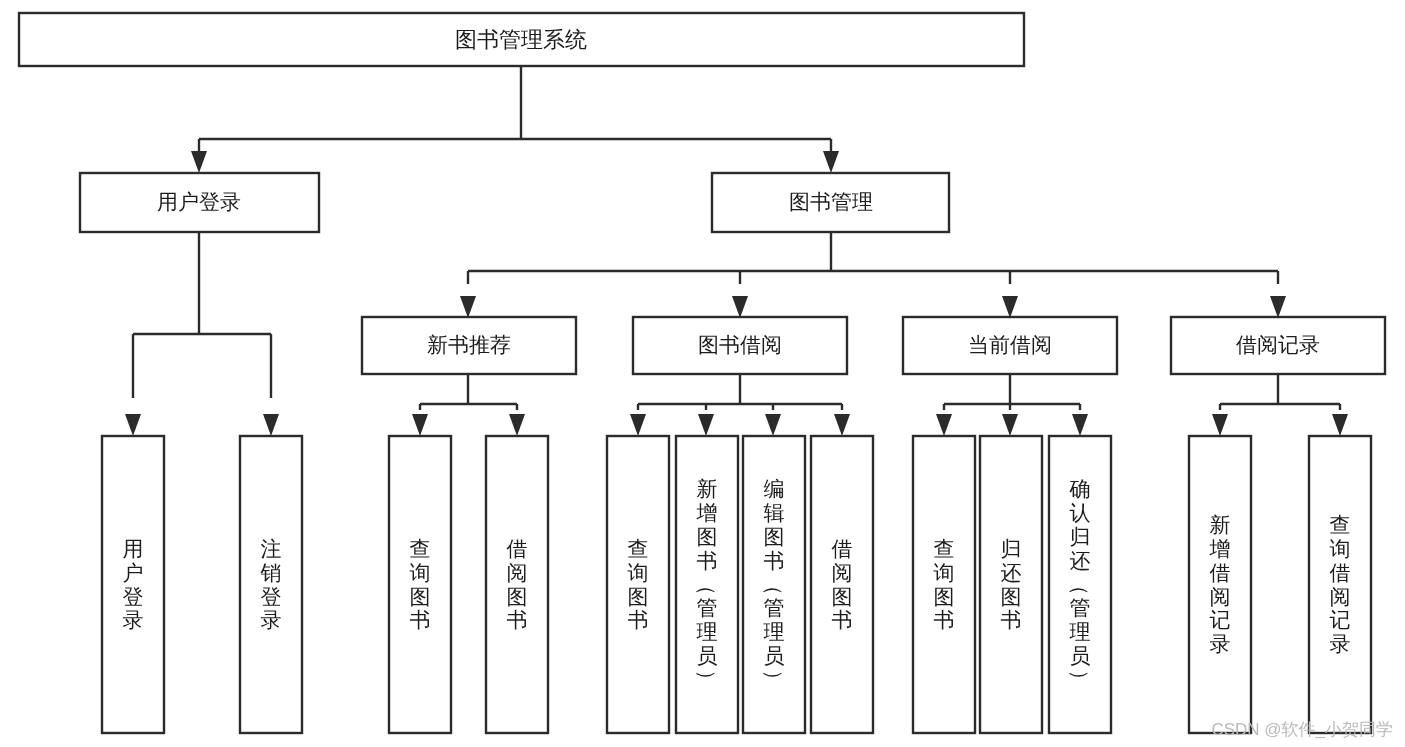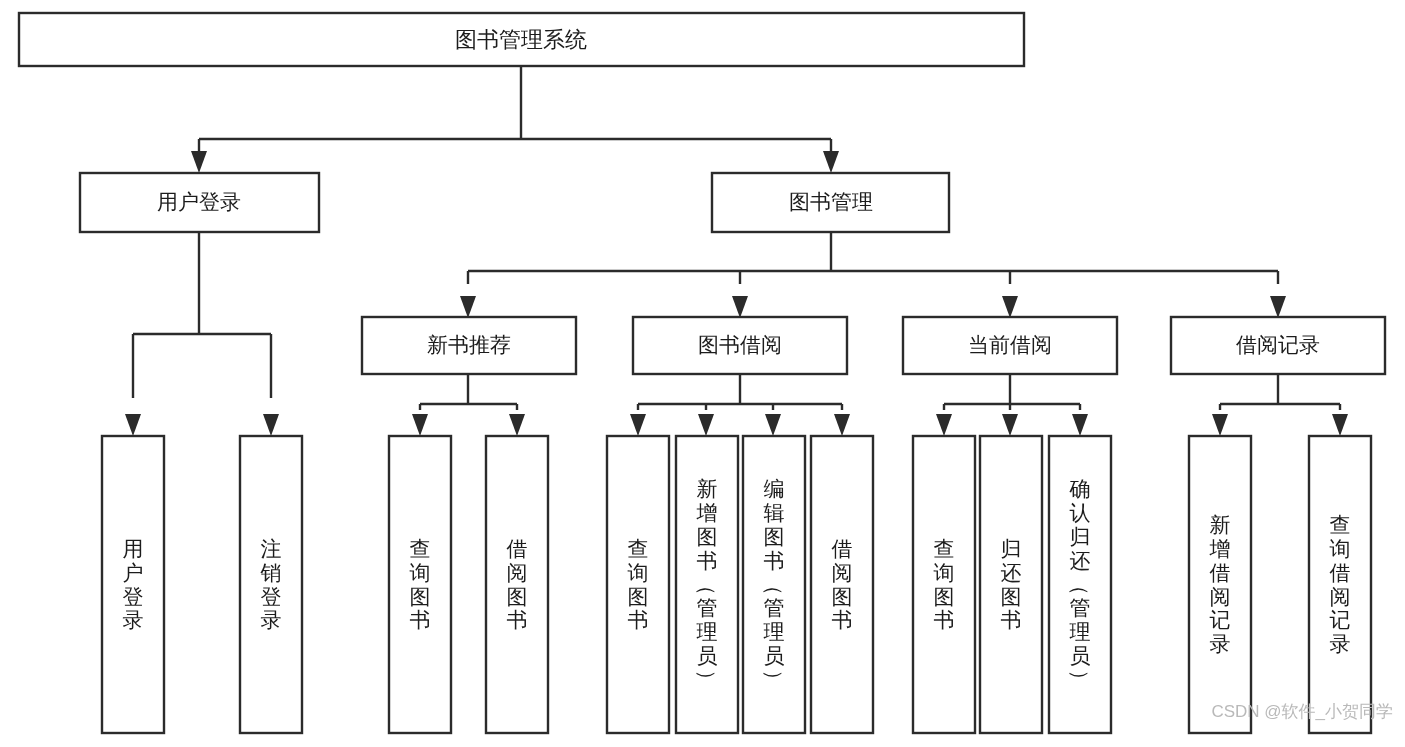--- a/index.html
+++ b/index.html
@@ -26,21 +26,21 @@
     display:flex;align-items:center;justify-content:center;
   }
   .vchars{
     display:flex;flex-direction:column;align-items:center;
     font-size:21px;color:#1c1c1c;
     font-family:"Liberation Sans","DejaVu Sans",sans-serif;
   }
   .vchars span{display:block;line-height:1.14;}
   .vchars span.rot{transform:rotate(90deg);display:block;}
   .watermark{
-    position:absolute;right:12px;bottom:24px;
+    position:absolute;right:12px;bottom:6px;
     font-family:"Liberation Sans","DejaVu Sans",sans-serif;
     font-size:17px;color:#b9b9b9;white-space:nowrap;
     pointer-events:none;
   }
 </style>
 </head>
 <body>
 
 <svg id="diagram" viewBox="0 0 1405 747" xmlns="http://www.w3.org/2000/svg">
 

